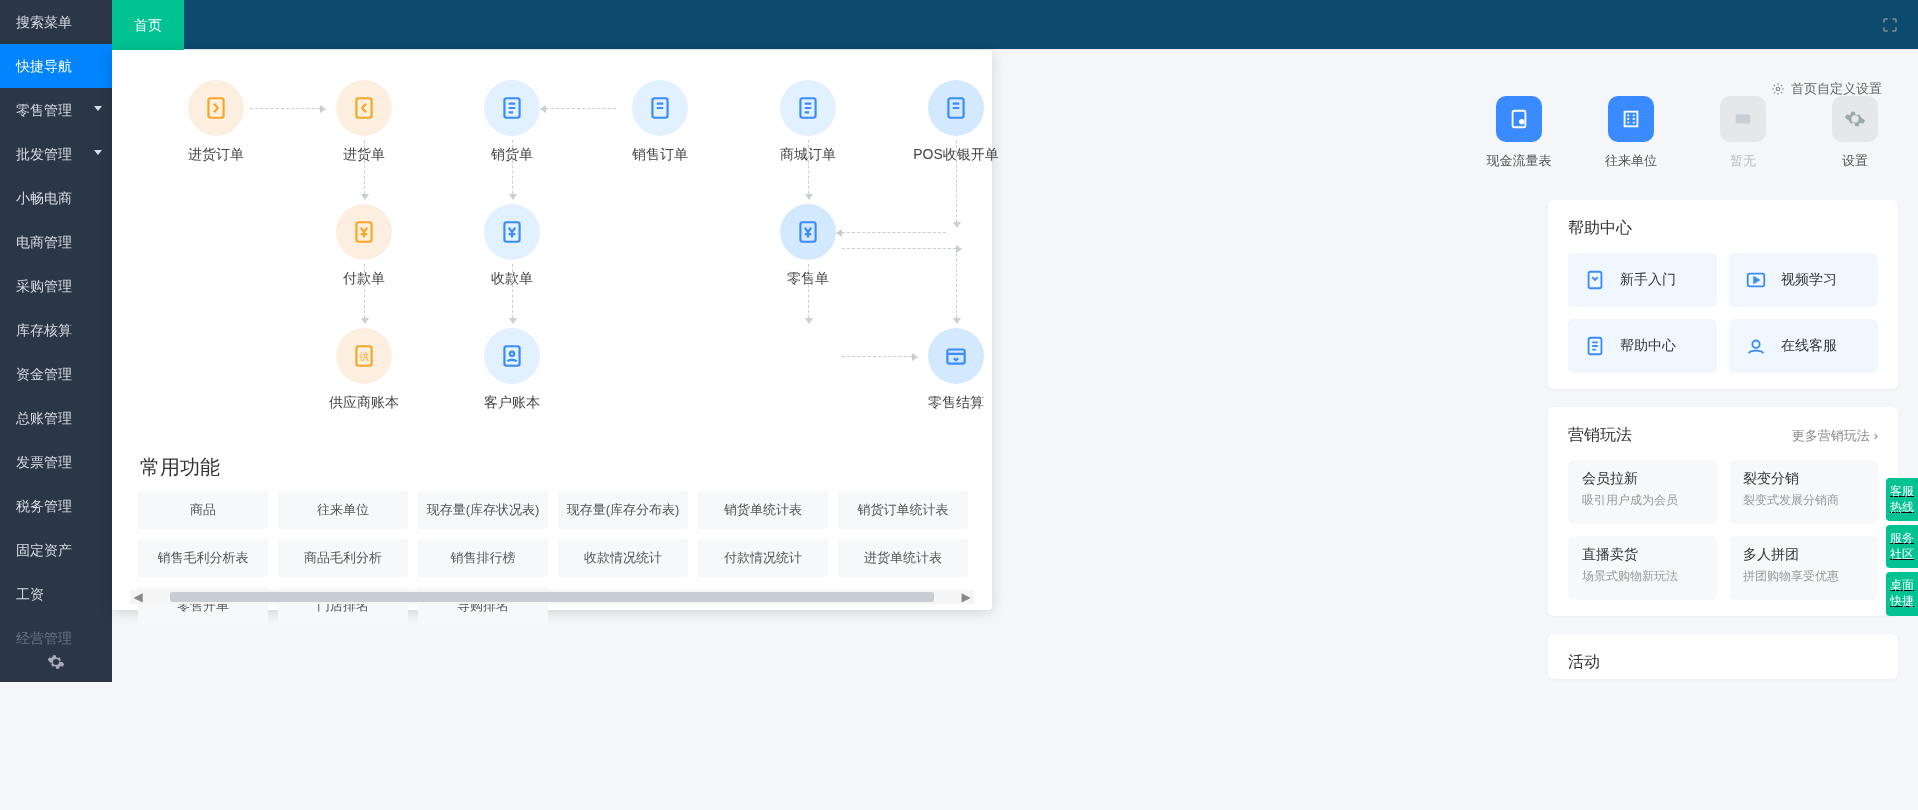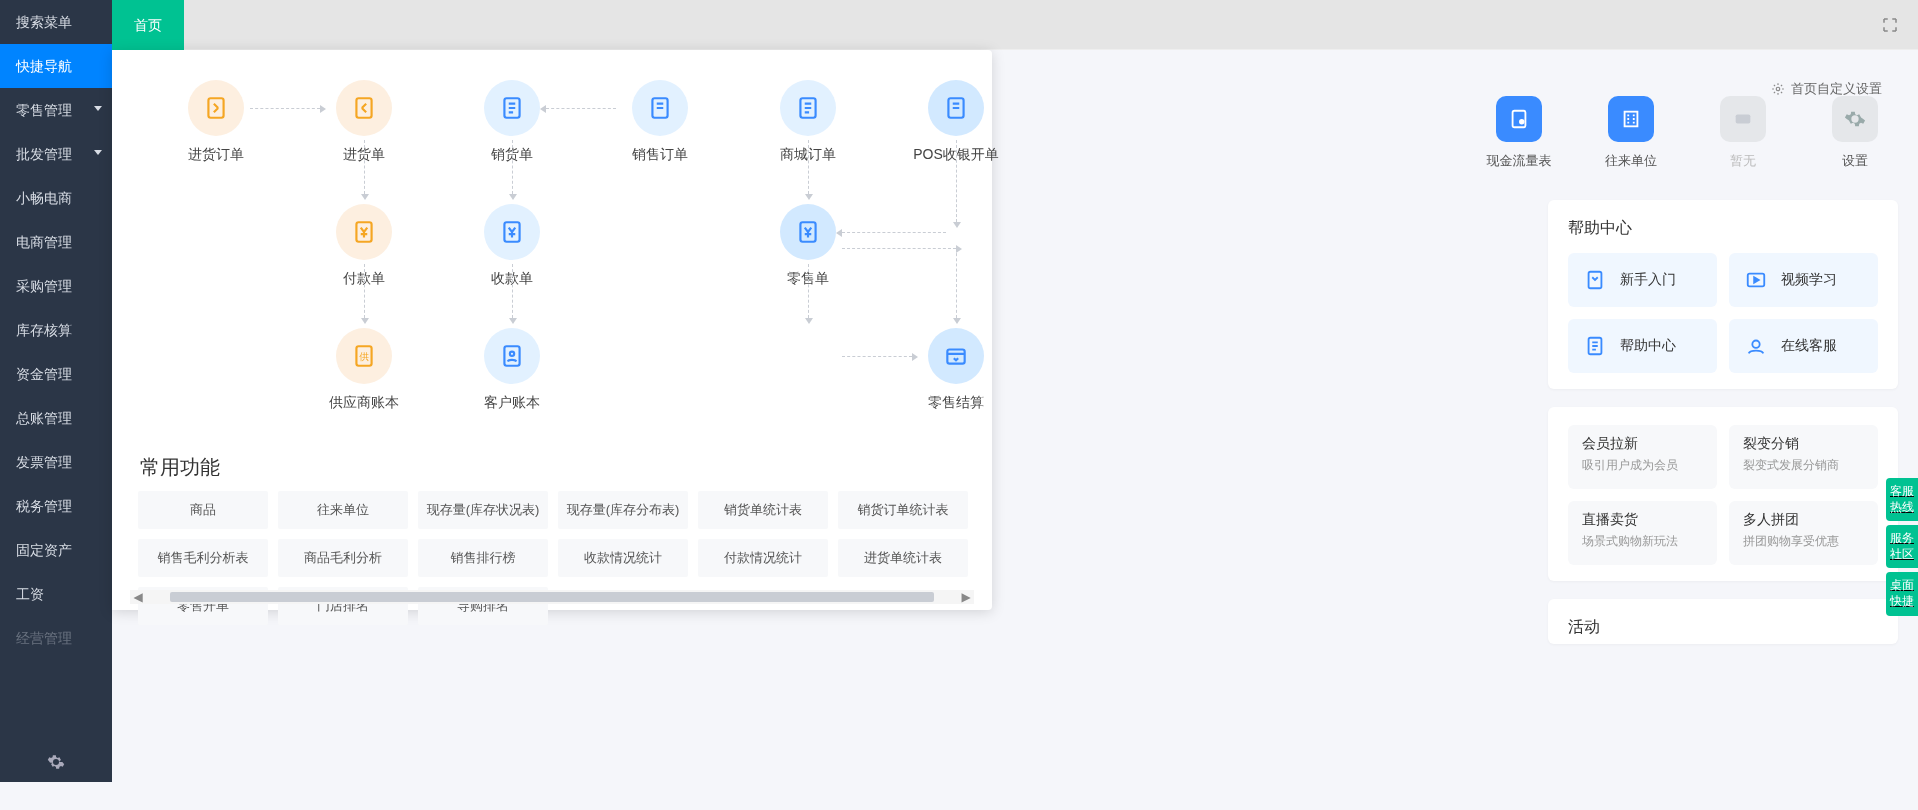--- a/index.html
+++ b/index.html
@@ -1,25 +1,25 @@
 <!DOCTYPE html>
 <html><head>
 <meta charset="utf-8">
 <style>
 * { margin: 0; padding: 0; box-sizing: border-box; font-family: "Microsoft YaHei", sans-serif; }
 body { width: 1918px; height: 810px; background: #f5f6fa; overflow: hidden; position: relative; }
 
-.sidebar { position: absolute; left: 0; top: 0; width: 112px; height: 782px; background: #2b3647; color: #d8dde5; z-index: 10; }
+.sidebar { position: absolute; left: 0; top: 0; width: 112px; height: 682px; background: #2b3647; color: #d8dde5; z-index: 10; }
 .sidebar-item { height: 44px; line-height: 44px; padding-left: 16px; font-size: 14px; cursor: pointer; position: relative; }
 .sidebar-item.active { background: #0084ff; color: #fff; }
 .sidebar-item .chev { position: absolute; right: 10px; top: 18px; width: 0; height: 0; border-left: 4px solid transparent; border-right: 4px solid transparent; border-top: 5px solid #d8dde5; }
 .sidebar-footer { position: absolute; bottom: 0; left: 0; width: 100%; height: 40px; display: flex; align-items: center; justify-content: center; }
 .gear { width: 18px; height: 18px; }
 
-.topbar { position: absolute; left: 112px; top: 0; right: 0; height: 50px; background: #e5e5e5; display: flex; align-items: center; border-bottom: 1px solid #eee; }
+.topbar { position: absolute; left: 112px; top: 0; right: 0; height: 50px; background: #0c4a6e; display: flex; align-items: center; border-bottom: 1px solid #eee; }
 .tab { height: 50px; line-height: 50px; padding: 0 22px; font-size: 14px; cursor: pointer; }
 .tab.active { background: #00c292; color: #fff; }
 .fullscreen-btn { margin-left: auto; margin-right: 10px; width: 36px; height: 36px; display: flex; align-items: center; justify-content: center; cursor: pointer; }
 
 .flyout { position: absolute; left: 112px; top: 50px; width: 880px; height: 560px; background: #fff; box-shadow: 0 2px 14px rgba(0,0,0,.15); z-index: 20; padding: 30px 20px 10px; border-radius: 0 4px 4px 0; }
 .flow { position: relative; height: 370px; }
 .flow-item { position: absolute; width: 148px; text-align: center; }
 .flow-icon { width: 56px; height: 56px; border-radius: 50%; margin: 0 auto 10px; display: flex; align-items: center; justify-content: center; }
 .flow-icon.orange { background: #fdefe0; }
 .flow-icon.blue { background: #e2f1ff; }
@@ -185,20 +185,27 @@
               <circle cx="12" cy="10" r="4"></circle>
               <path d="M4 20c2-4 14-4 16 0"></path>
             </svg>
           </span>
           <span>在线客服</span>
         </div>
     </div>
   </div>
 
   <div class="panel">
+    <div class="panel-title">
+      <span>营销玩法</span>
+      <span class="panel-more">
+          <span>更多营销玩法</span>
+          <span>›</span>
+        </span>
+    </div>
     <div class="market-grid">
       <div class="market-item">
           <div class="m-title">会员拉新</div>
           <div class="m-sub">吸引用户成为会员</div>
         </div>
       <div class="market-item">
           <div class="m-title">裂变分销</div>
           <div class="m-sub">裂变式发展分销商</div>
         </div>
       <div class="market-item">

